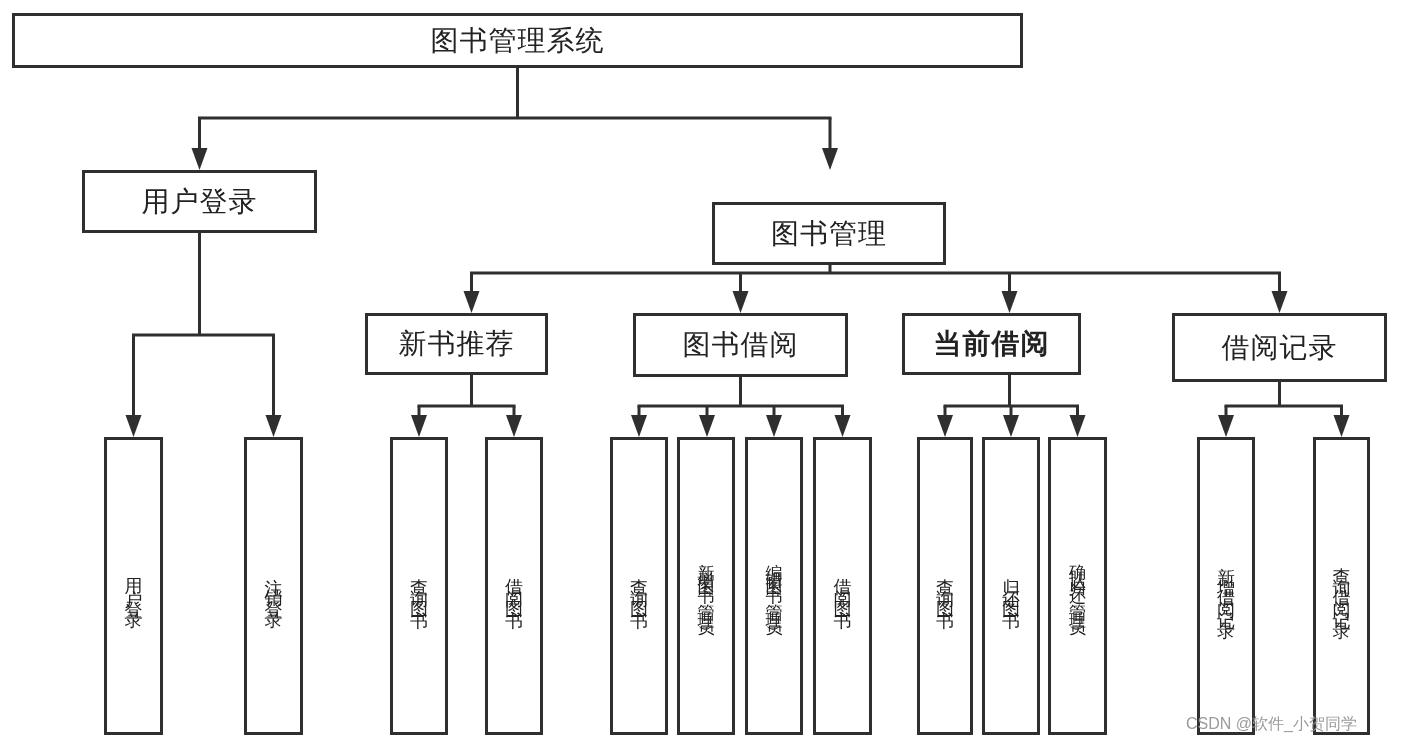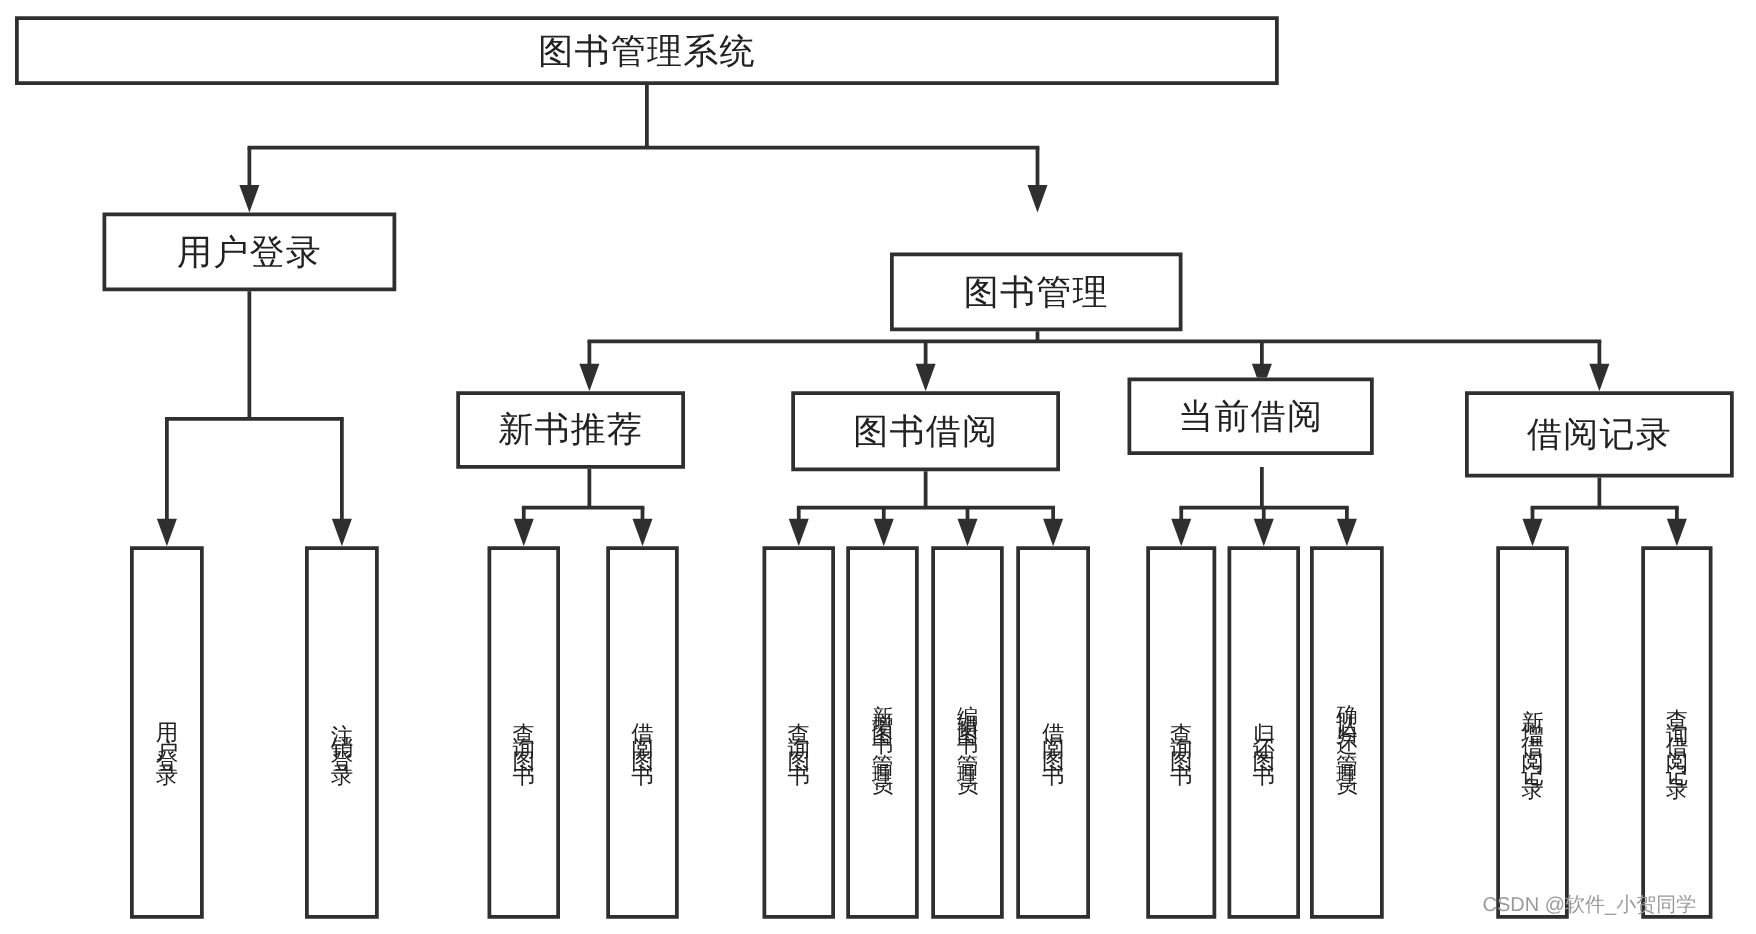--- a/index.html
+++ b/index.html
@@ -193,21 +193,21 @@
   <div class="hnode" style="left:712px; top:170px; width:234px; height:63px;margin-top:32px;">
     <span>图书管理</span>
   </div>
 
   <div class="hnode" style="left:365px; top:313px; width:183px; height:62px;">
     <span>新书推荐</span>
   </div>
   <div class="hnode" style="left:633px; top:313px; width:215px; height:64px;">
     <span>图书借阅</span>
   </div>
-  <div class="hnode" style="left:902px; top:302px; width:197px; height:62px;">
+  <div class="hnode" style="left:902px; top:313px; width:179px; height:62px;font-weight:bold;">
     <span>当前借阅</span>
   </div>
   <div class="hnode" style="left:1172px; top:313px; width:215px; height:69px;">
     <span>借阅记录</span>
   </div>
 
   <div class="vnode" style="left:104px; top:437px; width:59px; height:298px;">
     <span class="vtext">用户登录</span>
   </div>
   <div class="vnode" style="left:244px; top:437px; width:59px; height:298px;">

